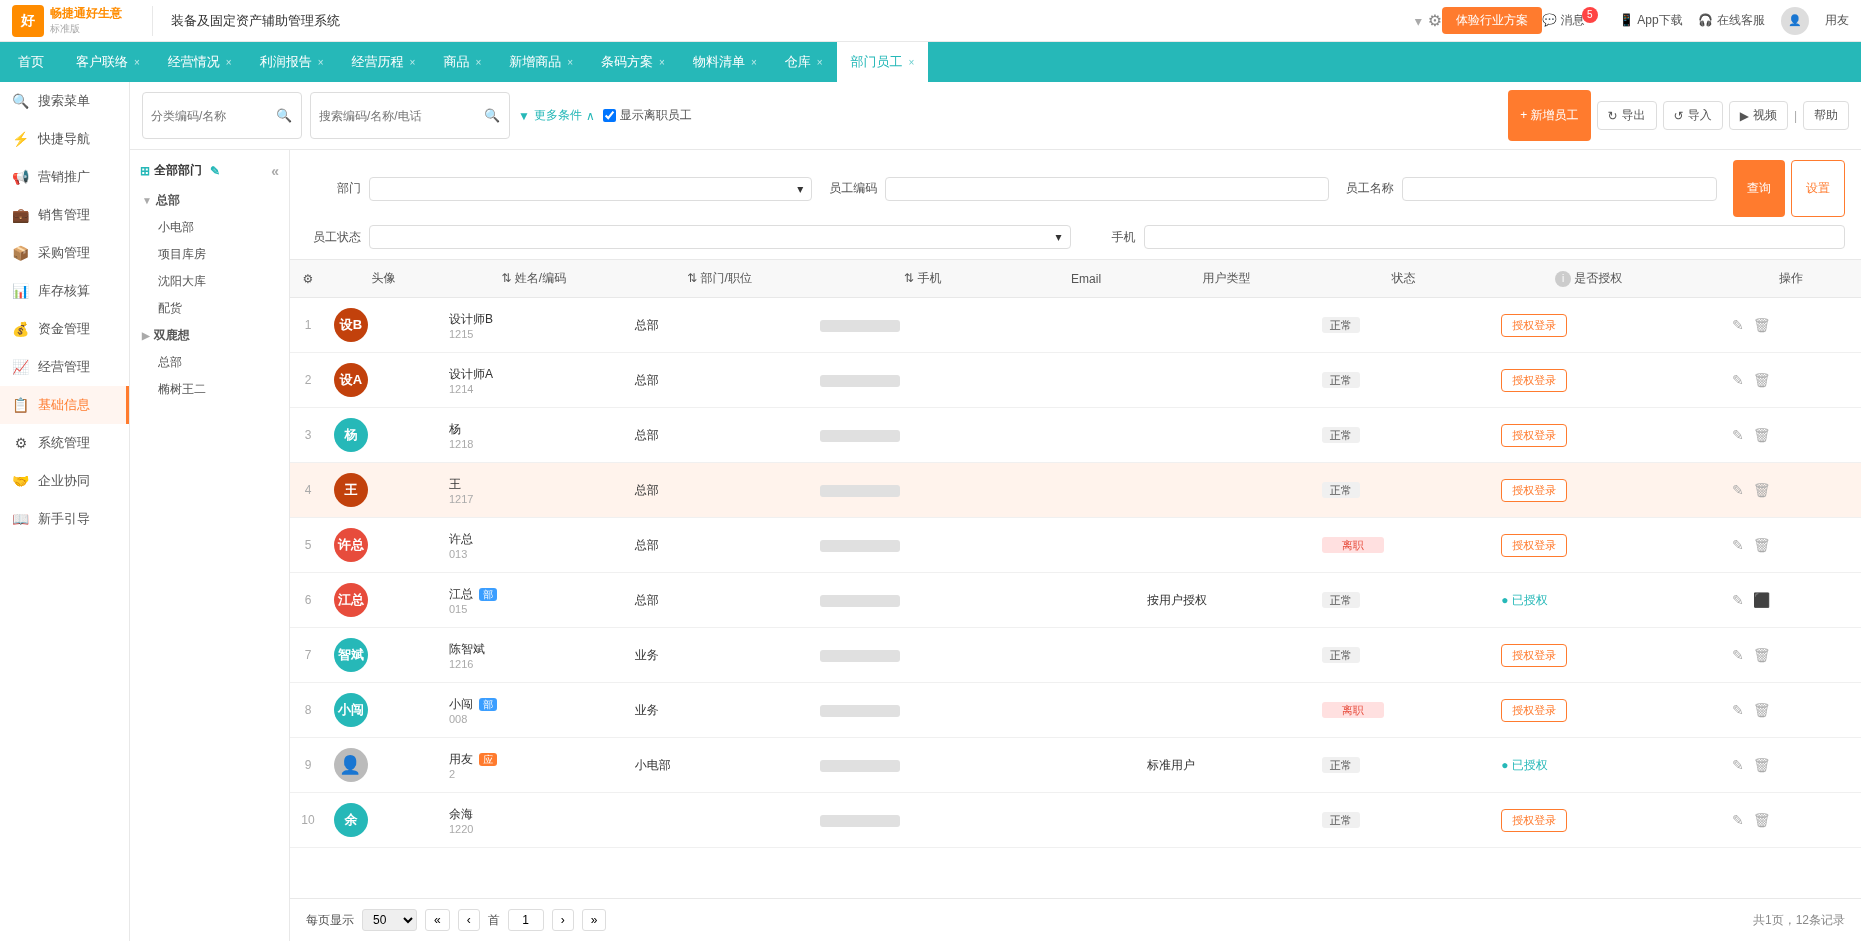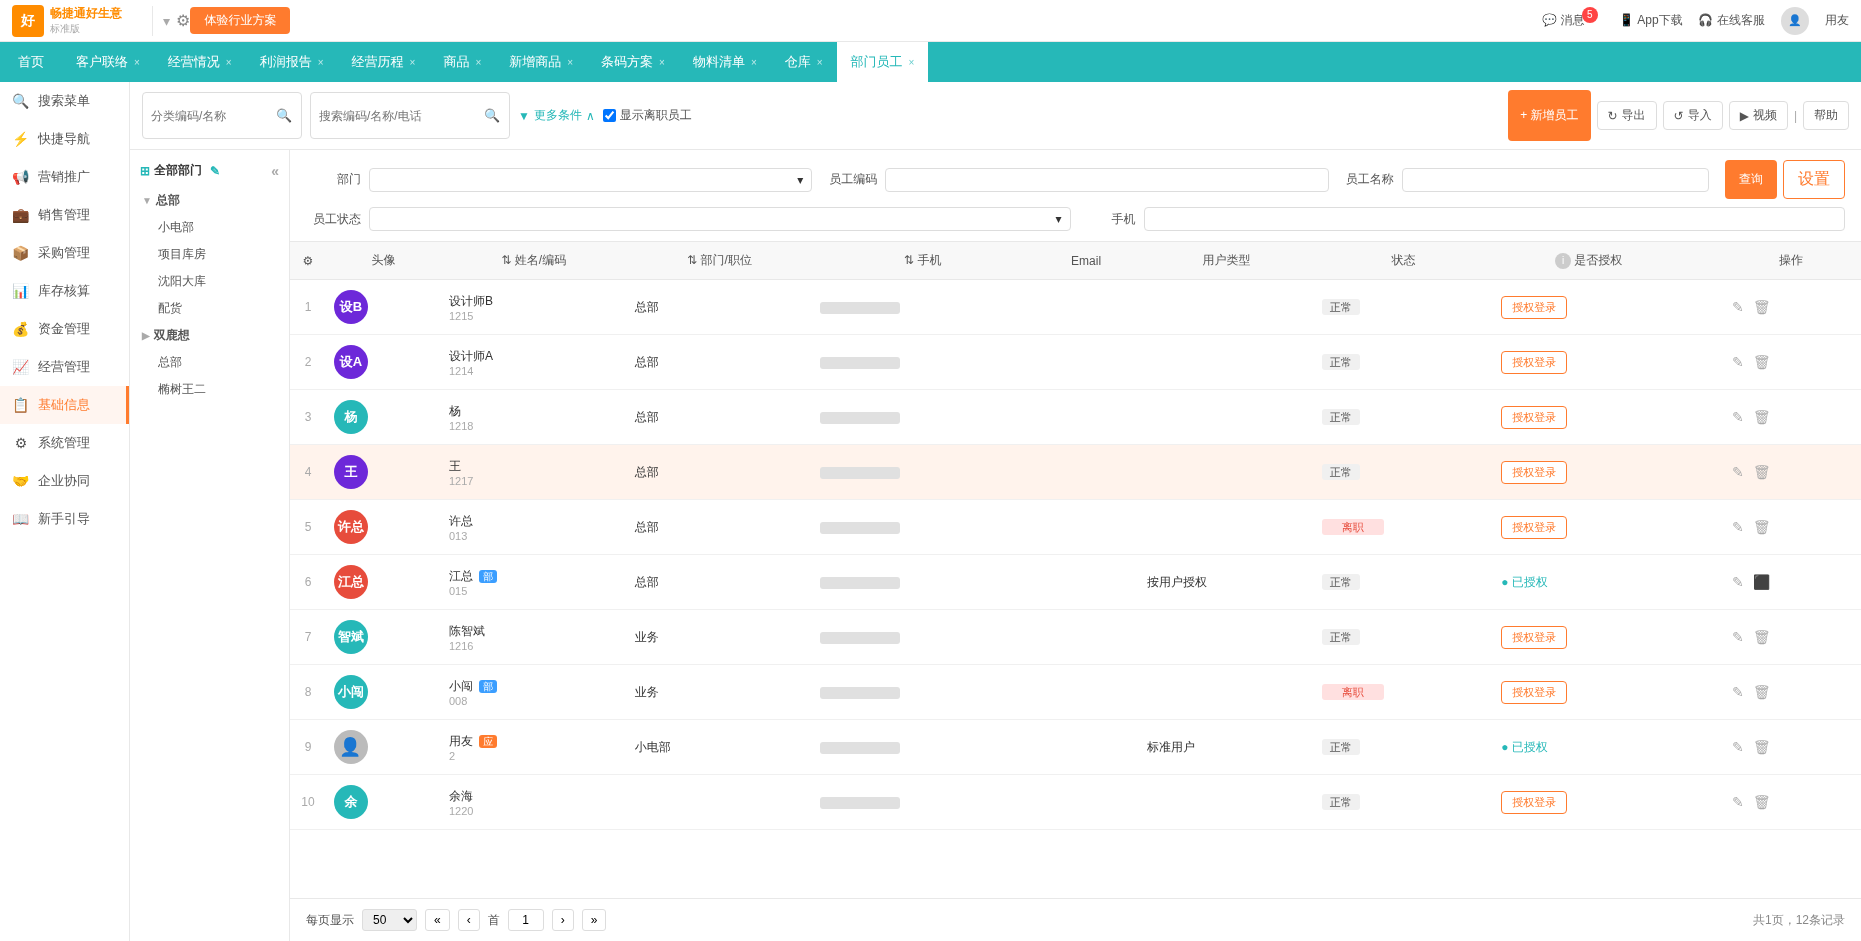--- a/index.html
+++ b/index.html
@@ -51,31 +51,31 @@
     .dept-header { display: flex; align-items: center; gap: 4px; font-size: 12px; font-weight: bold; color: #333; padding: 4px 2px 8px; }
     .dept-collapse-btn { margin-left: auto; color: #aaa; cursor: pointer; font-size: 14px; }
     .dept-item { padding: 5px 4px 5px 12px; font-size: 12px; color: #555; cursor: pointer; display: flex; align-items: center; }
     .dept-item.level1 { font-weight: bold; padding-left: 4px; }
     .dept-item .toggle { margin-right: 4px; color: #aaa; font-size: 10px; }
     .filter-row { display: flex; align-items: center; gap: 8px; }
     .filter-label { font-size: 12px; color: #555; white-space: nowrap; min-width: 55px; text-align: right; }
     .filter-select { flex: 1; border: 1px solid #ddd; border-radius: 4px; padding: 4px 8px; font-size: 12px; display: flex; align-items: center; justify-content: space-between; cursor: pointer; }
     .filter-input { flex: 1; border: 1px solid #ddd; border-radius: 4px; padding: 4px 8px; font-size: 12px; outline: none; }
     .btn-query { background: #ff7b2e; color: #fff; border: none; border-radius: 4px; padding: 5px 14px; font-size: 12px; cursor: pointer; }
-    .btn-set { background: #fff; color: #ff7b2e; border: 1px solid #ff7b2e; border-radius: 4px; padding: 8px 14px; font-size: 16px; cursor: pointer; }
+    .btn-set { background: #fff; color: #ff7b2e; border: 1px solid #ff7b2e; border-radius: 4px; padding: 19px 14px; font-size: 12px; cursor: pointer; }
 
     
     .table-area { flex: 1; overflow-y: auto; background: #fff; }
     table { width: 100%; border-collapse: collapse; }
     thead tr { background: #f8f8f8; }
     th { padding: 10px 8px; font-size: 12px; color: #555; font-weight: normal; border-bottom: 1px solid #e8e8e8; white-space: nowrap; }
     td { padding: 10px 8px; font-size: 12px; color: #333; border-bottom: 1px solid #f0f0f0; vertical-align: middle; }
     tr.highlighted td { background: #fff3ec; }
     .avatar { width: 34px; height: 34px; border-radius: 50%; display: flex; align-items: center; justify-content: center; color: #fff; font-size: 13px; font-weight: bold; }
-    .av-orange { background: #6d28d9; }
+    .av-orange { background: #c2410c; }
     .av-teal { background: #26b8b8; }
     .av-red { background: #e74c3c; }
     .av-gray { background: #bbb; }
     .status-normal { background: #f0f0f0; color: #555; border-radius: 3px; padding: 2px 8px; font-size: 11px; }
     .status-resign { background: #ffe0e0; color: #e74c3c; border-radius: 3px; padding: 2px 20px; font-size: 11px; }
     .auth-btn { border: 1px solid #ff7b2e; color: #ff7b2e; background: #fff; border-radius: 4px; padding: 3px 10px; font-size: 11px; cursor: pointer; }
     .auth-granted { color: #26b8b8; font-size: 12px; }
     .auth-granted::before { content: "● "; }
     .op-btn { color: #aaa; cursor: pointer; font-size: 14px; margin: 0 3px; }
     .tag-blue { background: #3b9eff; color: #fff; border-radius: 3px; padding: 1px 4px; font-size: 10px; margin-left: 3px; }
@@ -99,20 +99,21 @@
 
 <div class="top-bar">
   <div class="logo-area">
     <div class="logo-icon">好</div>
     <div>
       <div style="font-size:12px;color:#ff8c00;font-weight:bold;">畅捷通好生意</div>
       <div style="font-size:10px;color:#aaa;">标准版</div>
     </div>
   </div>
   <div style="height:30px;width:1px;background:#e8e8e8;margin:0 10px;"></div>
+  <span class="top-bar-title">装备及固定资产辅助管理系统</span>
   <span style="color:#aaa;font-size:14px;margin-right:6px;cursor:pointer;">▾</span>
   <button class="gear-btn">⚙</button>
   <button class="trial-btn">体验行业方案</button>
   <div class="top-bar-right">
     <span style="cursor:pointer;position:relative;">
       💬 <span>消息</span>
       <span class="badge">5</span>
     </span>
     <span style="cursor:pointer;">📱 <span>App下载</span></span>
     <span style="cursor:pointer;">🎧 <span>在线客服</span></span>

